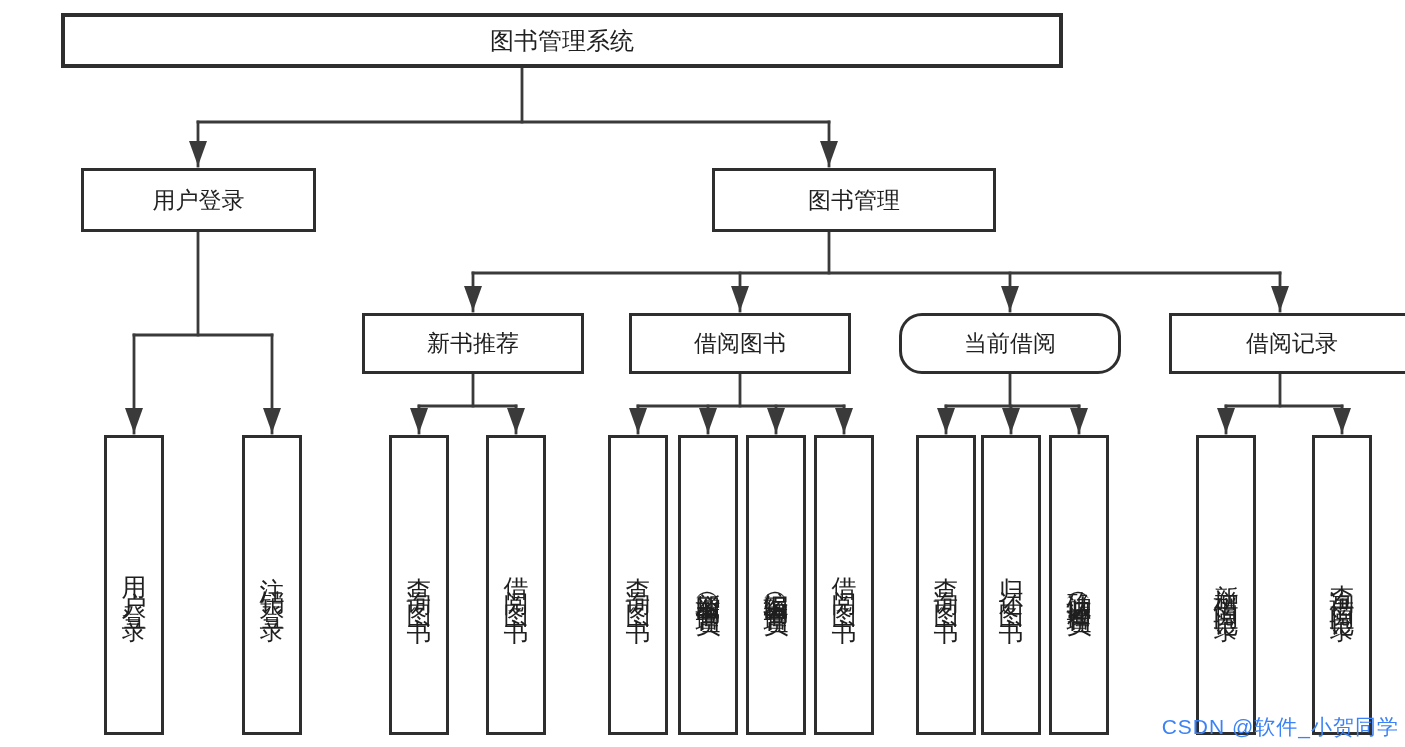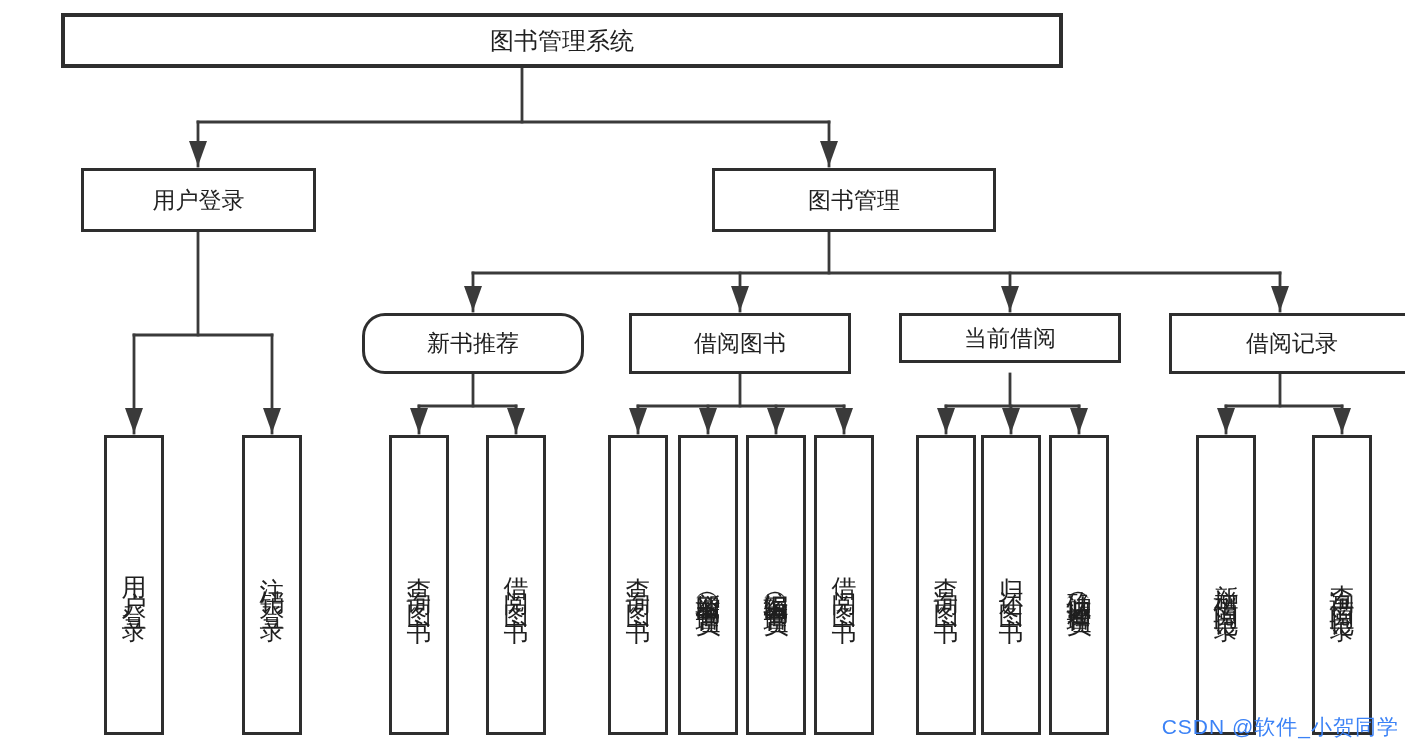--- a/index.html
+++ b/index.html
@@ -104,23 +104,23 @@
       <path d="M1226 406 V433" marker-end="url(#arw)"></path>
       <path d="M1342 406 V433" marker-end="url(#arw)"></path>
     </g>
   </svg>
 
   <div class="node root" style="left:21px; top:13px; width:1002px; height:55px;">图书管理系统</div>
 
   <div class="node h" style="left:81px; top:168px; width:235px; height:64px;">用户登录</div>
   <div class="node h" style="left:712px; top:168px; width:284px; height:64px;">图书管理</div>
 
-  <div class="node h" style="left:362px; top:313px; width:222px; height:61px;border-radius:23px;">新书推荐</div>
+  <div class="node h" style="left:362px; top:313px; width:222px; height:61px;">新书推荐</div>
   <div class="node h" style="left:629px; top:313px; width:222px; height:61px;">借阅图书</div>
-  <div class="node h" style="left:899px; top:313px; width:222px; height:50px;">当前借阅</div>
+  <div class="node h" style="left:899px; top:313px; width:222px; height:61px;border-radius:23px;">当前借阅</div>
   <div class="node h" style="left:1169px; top:313px; width:246px; height:61px;">借阅记录</div>
 
   <div class="node leaf" style="left:104px; top:435px; width:60px; height:300px;">
     <span class="v-text" style="letter-spacing: 14px;">用户登录</span>
   </div>
   <div class="node leaf" style="left:242px; top:435px; width:60px; height:300px;">
     <span class="v-text" style="letter-spacing: 14px;">注销登录</span>
   </div>
 
   <div class="node leaf" style="left:389px; top:435px; width:60px; height:300px;">

